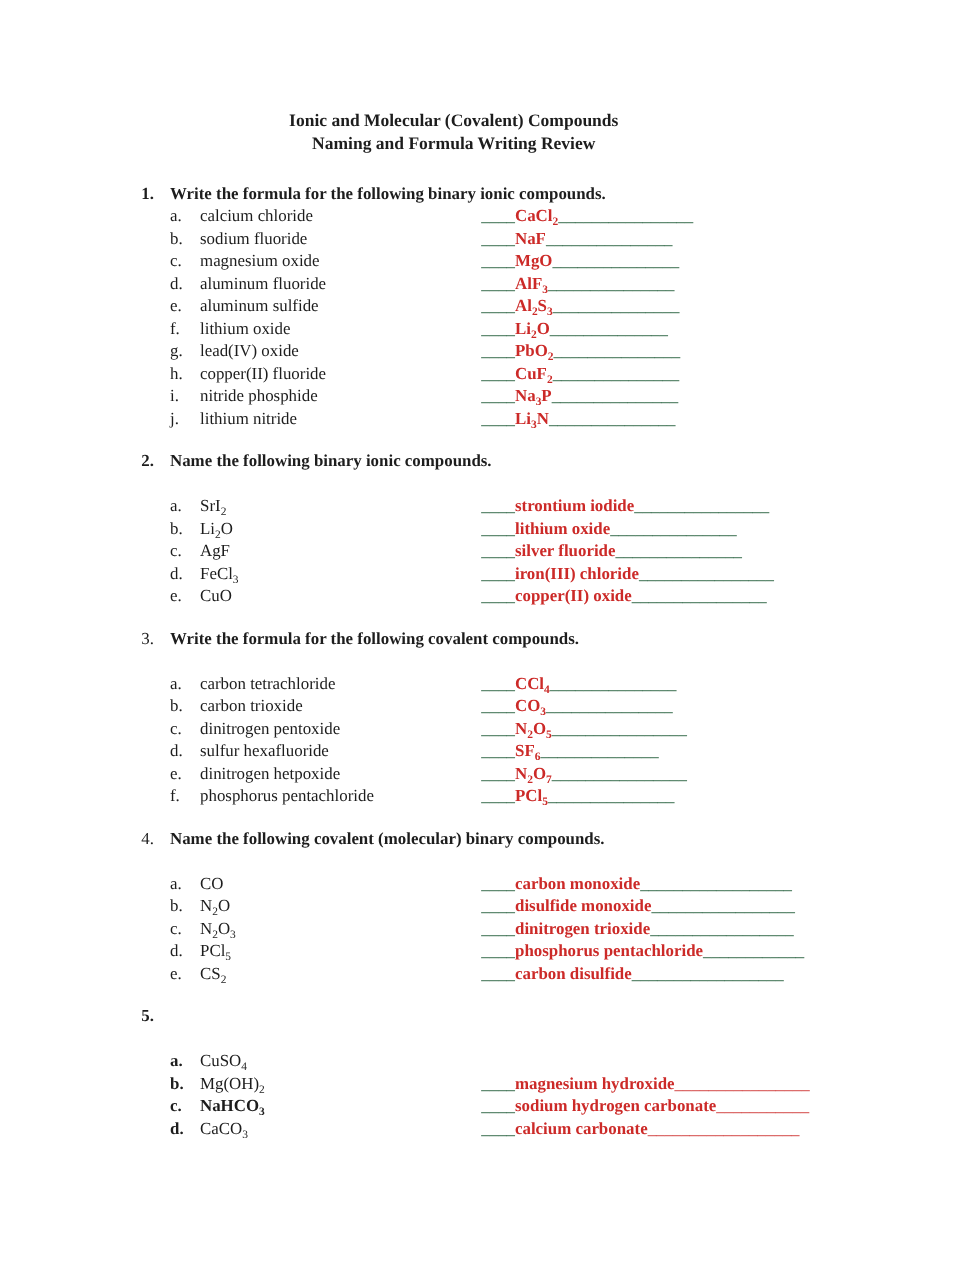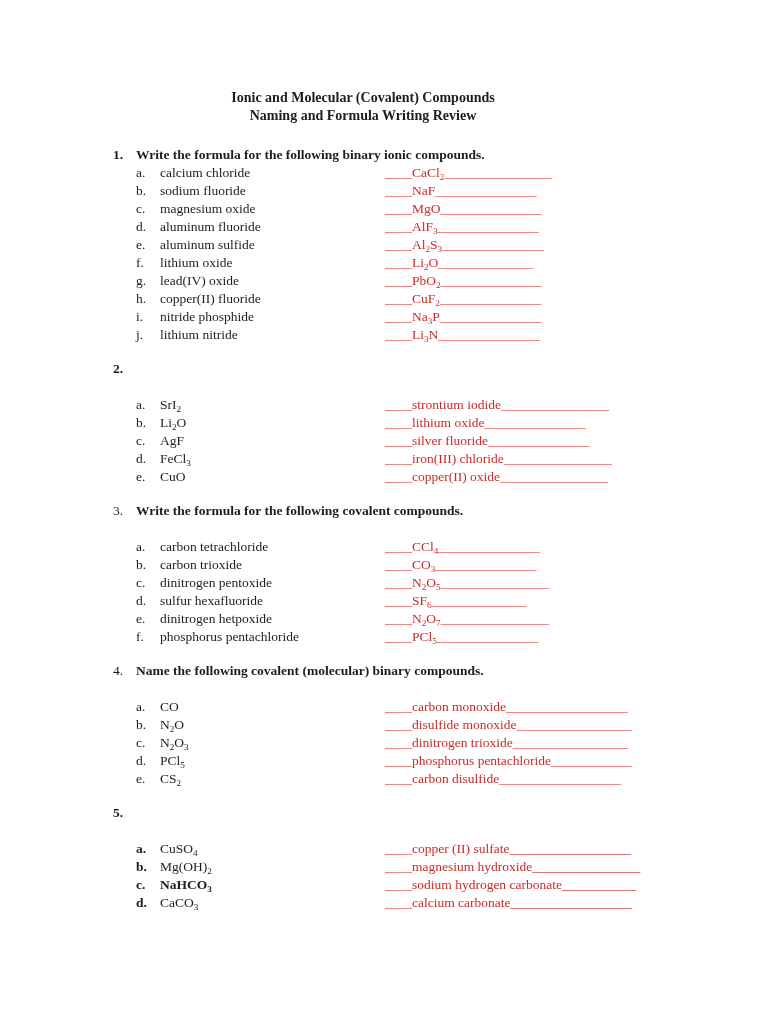--- a/index.html
+++ b/index.html
@@ -53,22 +53,22 @@
   .letter {
     margin-left: 23px;
     width: 24px;
     flex: 0 0 24px;
   }
   .prompt {
     width: 225px;
     flex: 0 0 225px;
   }
   .answer { white-space: nowrap; }
-  .ans-red { color: var(--red); }
-  .blank { color: #ef4444; letter-spacing: 0; }
+  .ans-red { color: var(--red); font-weight: bold; }
+  .blank { color: #14532d; letter-spacing: 0; }
   .blank.red { color: var(--red); }
   .bold { font-weight: bold; }
   sub {
     font-size: 0.68em;
     line-height: 0;
     vertical-align: baseline;
     position: relative;
     top: 0.28em;
   }
 </style>
@@ -146,20 +146,21 @@
     <span class="letter">j.</span>
     <span class="prompt">lithium nitride</span>
     <span class="answer"><span class="blank">____</span><span class="ans-red">Li<sub>3</sub>N</span><span class="blank">_______________</span></span>
   </div>
 </div>
   </div>
 
   <div class="section">
     <div class="heading with-gap">
       <span class="sec-num bold">2.</span>
+      <span class="sec-text">Name the following binary ionic compounds.</span>
     </div>
     <div class="items">
   <div class="row">
     <span class="letter">a.</span>
     <span class="prompt">SrI<sub>2</sub></span>
     <span class="answer"><span class="blank">____</span><span class="ans-red">strontium iodide</span><span class="blank">________________</span></span>
   </div>
 
   <div class="row">
     <span class="letter">b.</span>
@@ -270,21 +271,20 @@
   </div>
 
   <div class="section">
     <div class="heading with-gap">
       <span class="sec-num bold">5.</span>
     </div>
     <div class="items">
   <div class="row">
     <span class="letter bold">a.</span>
     <span class="prompt">CuSO<sub>4</sub></span>
-    <span class="answer"><span class="blank">____</span><span class="ans-red">copper (II) sulfate</span><span class="blank red">__________________</span></span>
   </div>
 
   <div class="row">
     <span class="letter bold">b.</span>
     <span class="prompt">Mg(OH)<sub>2</sub></span>
     <span class="answer"><span class="blank">____</span><span class="ans-red">magnesium hydroxide</span><span class="blank red">________________</span></span>
   </div>
 
   <div class="row">
     <span class="letter bold">c.</span>

